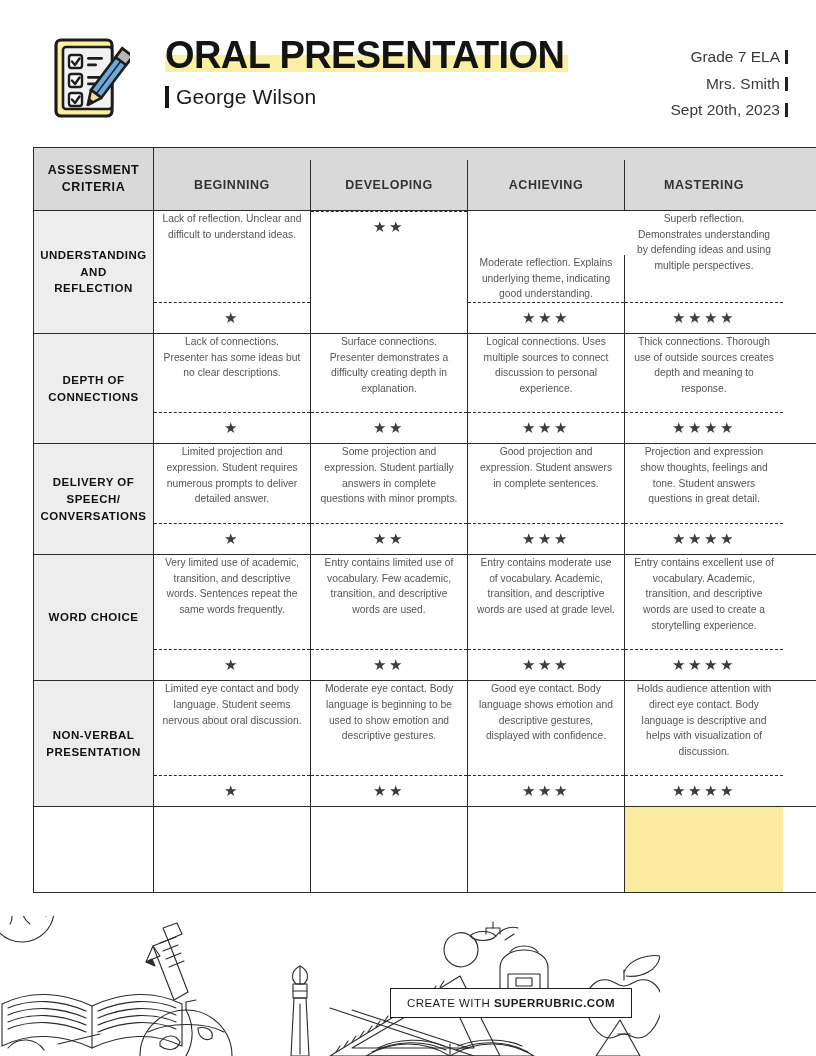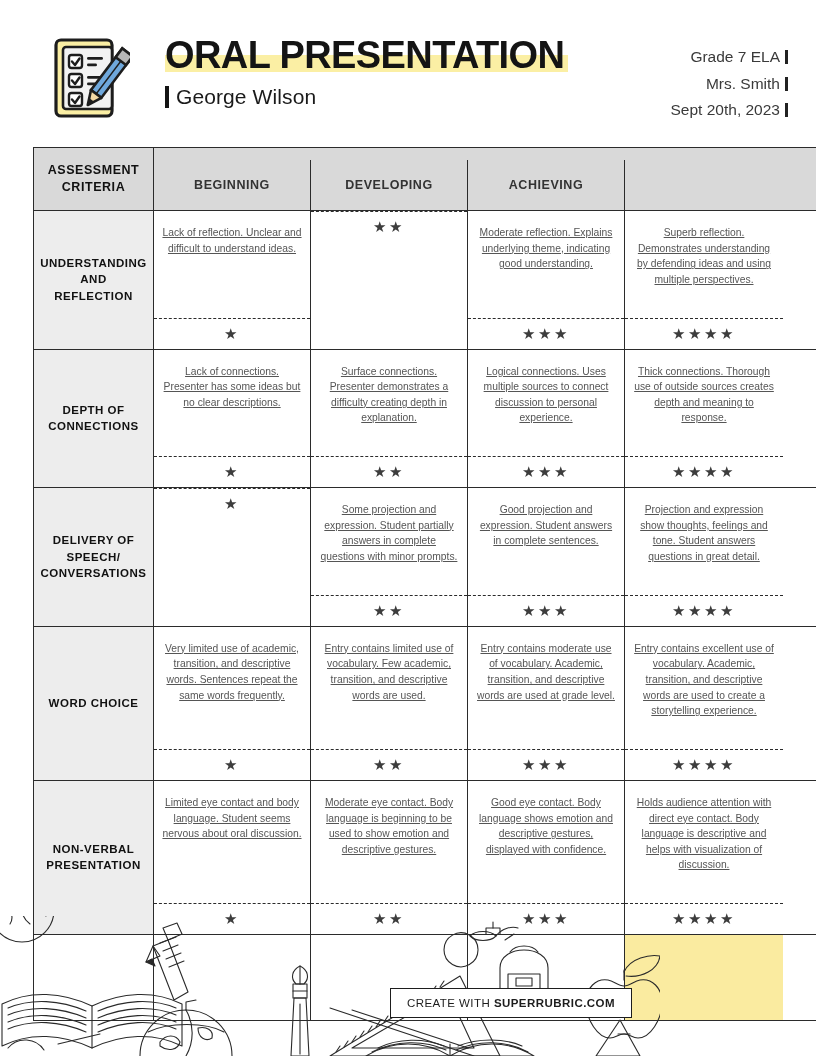--- a/index.html
+++ b/index.html
@@ -165,26 +165,25 @@
   .lvl-col {
     box-sizing: border-box;
     display: flex;
     flex-direction: column;
     border-right: 1px solid #2b2b2b;
   }
   .lvl-col.last { border-right: none; gap: 16px; }
   .desc {
     box-sizing: border-box;
     flex: 1 1 auto;
-    padding: 14px 8px;
+    padding: 0 8px;
     text-align: center;
     font-size: 10.3px;
     line-height: 1.52;
     color: #555;
-    text-decoration: underline;
   }
   .stars {
     box-sizing: border-box;
     border-top: 1.3px dashed #2b2b2b;
     height: 31px;
     display: flex;
     align-items: center;
     justify-content: center;
     font-size: 15px;
     letter-spacing: 2.5px;
@@ -274,34 +273,35 @@
   </div>
 </div>
 
 <div class="rubric">
 
   <div class="r-head">
     <div class="cell col-crit crit">ASSESSMENT CRITERIA</div>
     <div class="cell col-level">BEGINNING</div>
     <div class="cell col-level">DEVELOPING</div>
     <div class="cell col-level">ACHIEVING</div>
+    <div class="cell col-level last">MASTERING</div>
   </div>
 
   <div id="rows-host">
       <div class="r-row">
         <div class="crit-cell">UNDERSTANDING AND REFLECTION</div>
         <div class="levels">
           <div class="lvl-col" style="width: 157px; flex: 0 0 157px;">
             <div class="desc">Lack of reflection. Unclear and difficult to understand ideas.</div>
             <div class="stars">★</div>
           </div>
           <div class="lvl-col" style="width: 157px; flex: 0 0 157px;">
             <div class="stars">★★</div>
           </div>
-          <div class="lvl-col" style="width: 157px; flex: 0 0 157px;">
+          <div class="lvl-col" style="width: 157px; flex: 0 0 157px; margin-top: 44px;">
             <div class="desc">Moderate reflection. Explains underlying theme, indicating good understanding.</div>
             <div class="stars">★★★</div>
           </div>
           <div class="lvl-col last" style="width: 158px; flex: 0 0 158px;">
             <div class="desc">Superb reflection. Demonstrates understanding by defending ideas and using multiple perspectives.</div>
             <div class="stars">★★★★</div>
           </div>
         </div>
       </div>
       <div class="r-row">
@@ -322,20 +322,21 @@
           <div class="lvl-col last" style="width: 158px; flex: 0 0 158px;">
             <div class="desc">Thick connections. Thorough use of outside sources creates depth and meaning to response.</div>
             <div class="stars">★★★★</div>
           </div>
         </div>
       </div>
       <div class="r-row">
         <div class="crit-cell">DELIVERY OF SPEECH/ CONVERSATIONS</div>
         <div class="levels">
           <div class="lvl-col" style="width: 157px; flex: 0 0 157px;">
+            <div class="desc">Limited  projection and expression. Student requires numerous prompts to deliver detailed answer.</div>
             <div class="stars">★</div>
           </div>
           <div class="lvl-col" style="width: 157px; flex: 0 0 157px;">
             <div class="desc">Some  projection and expression. Student partially answers in complete questions with minor prompts.</div>
             <div class="stars">★★</div>
           </div>
           <div class="lvl-col" style="width: 157px; flex: 0 0 157px;">
             <div class="desc">Good  projection and expression. Student answers in complete sentences.</div>
             <div class="stars">★★★</div>
           </div>

